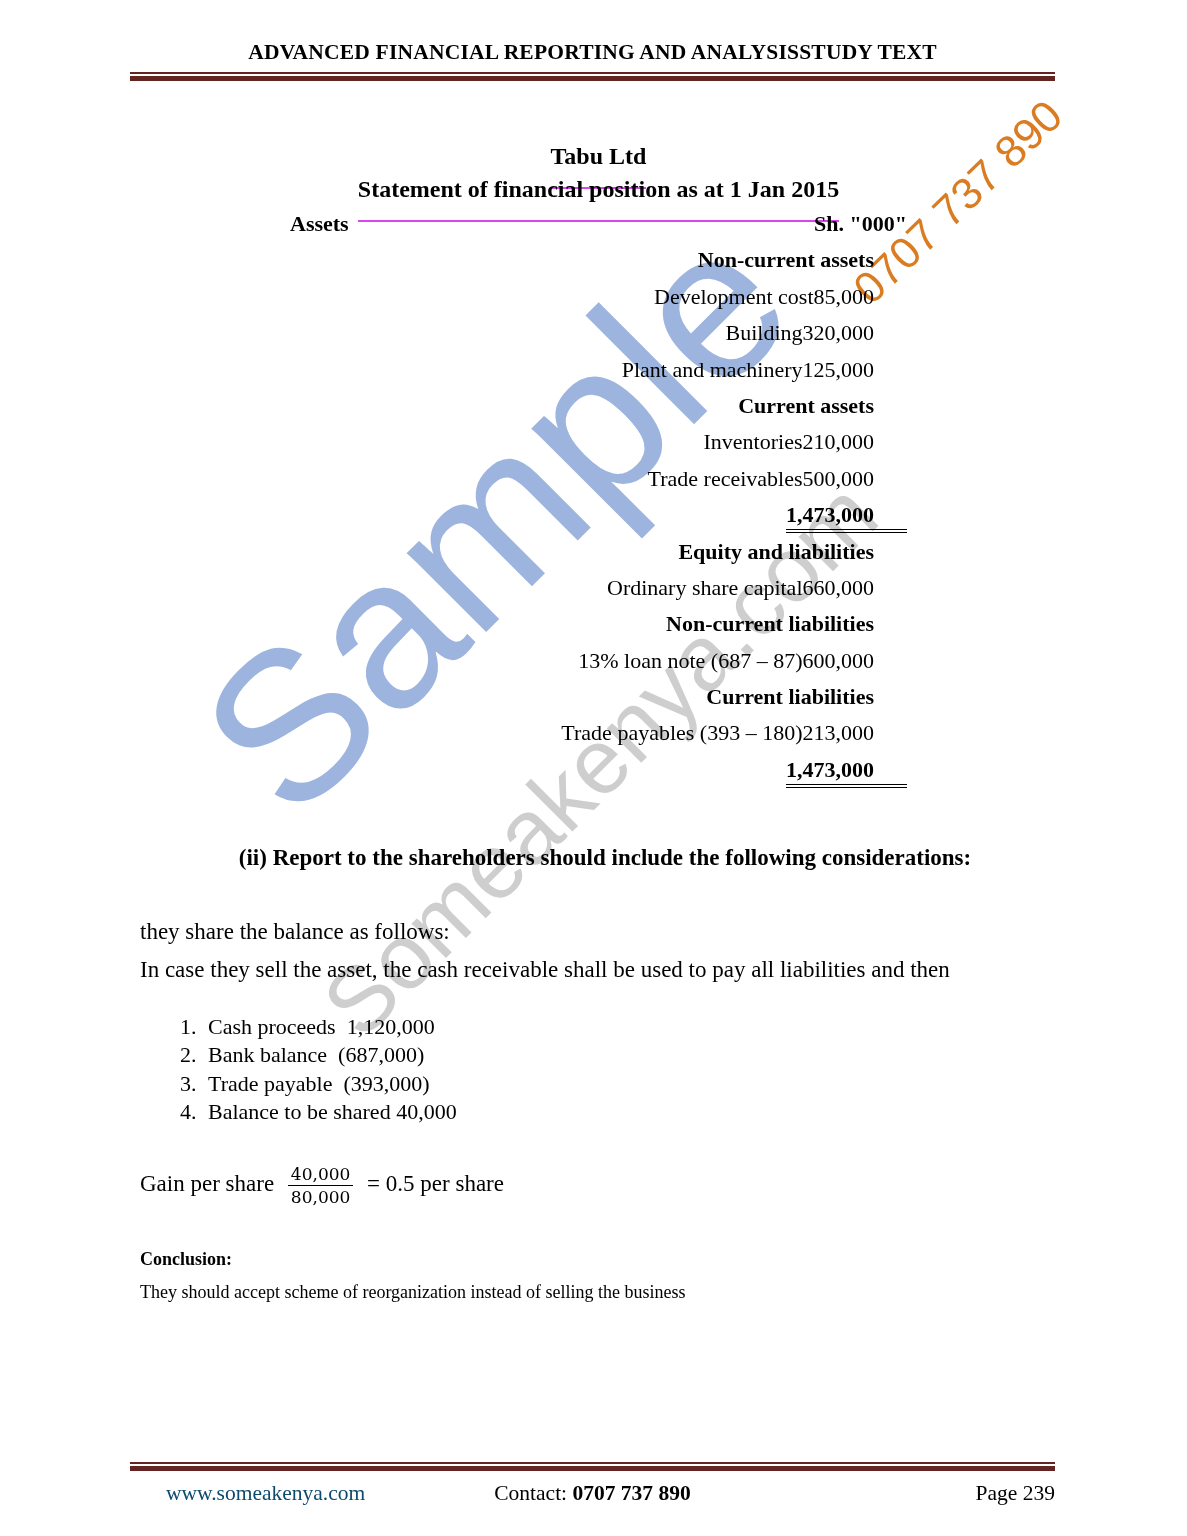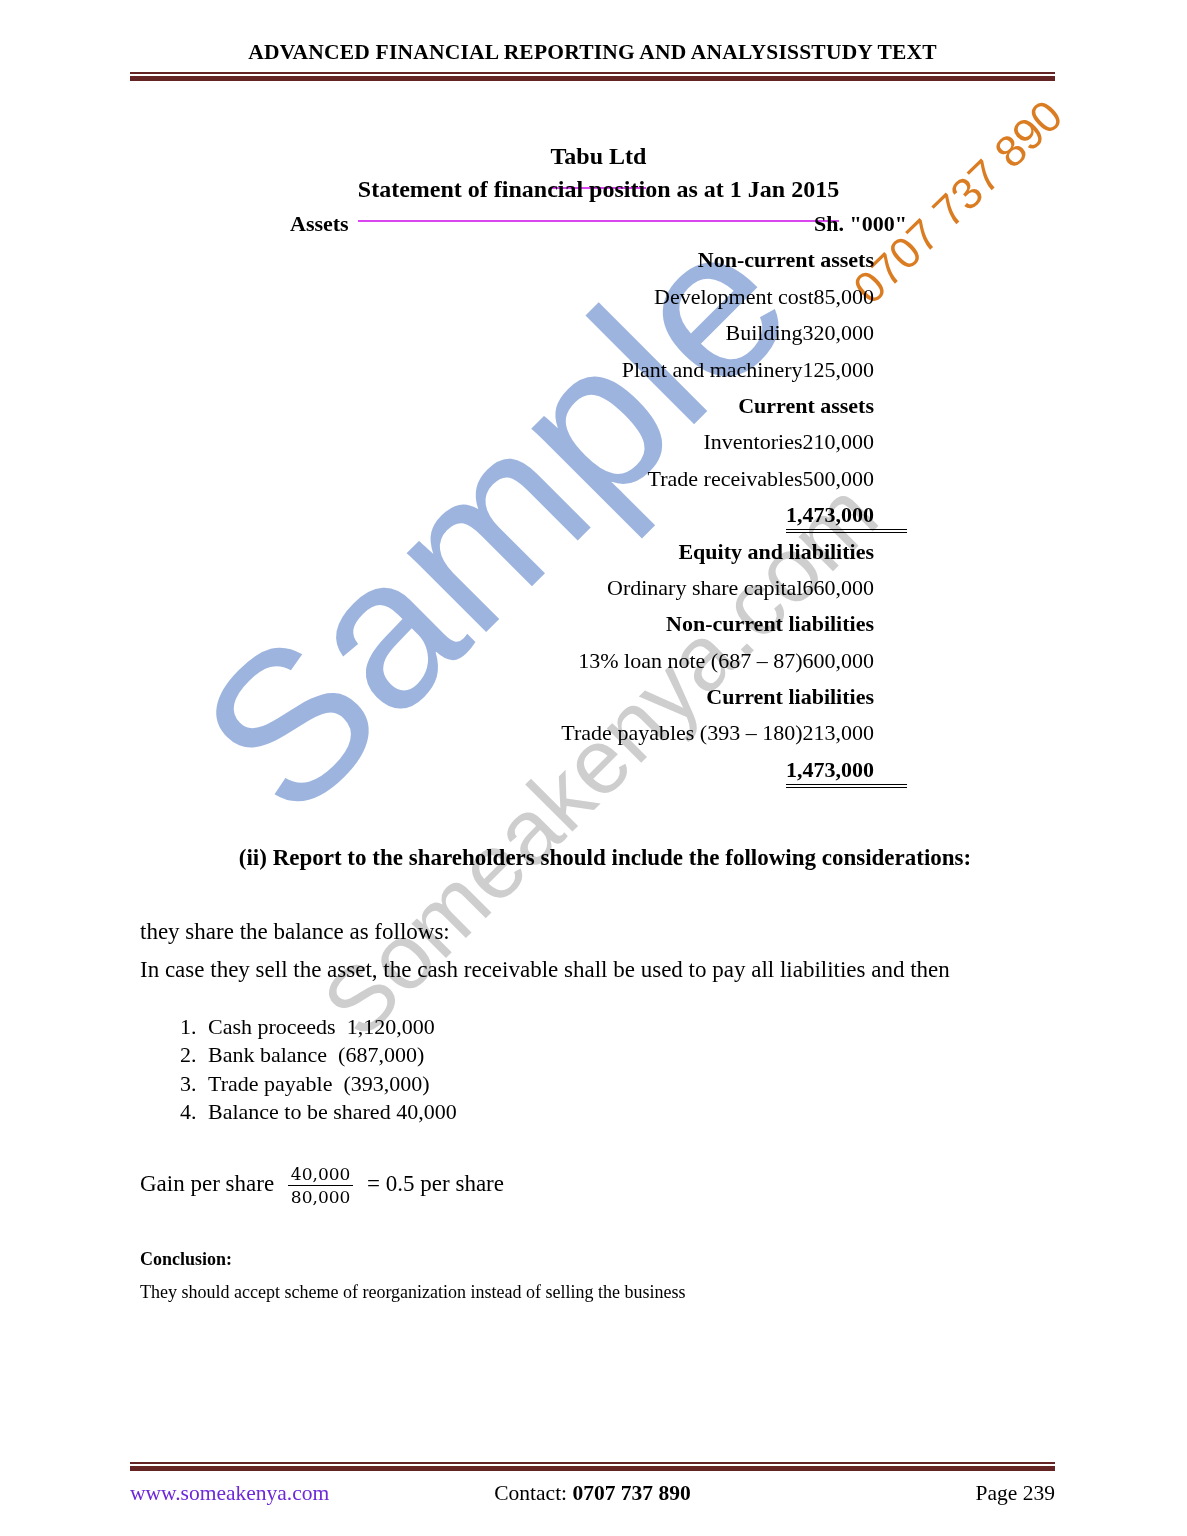--- a/index.html
+++ b/index.html
@@ -75,21 +75,21 @@
   .conclusion .c-head { font-weight:bold; line-height:33px; }
   .conclusion .c-text { line-height:33px; }
 
   
   .footer-rule { top:1462px; }
   .footer-text {
     position:absolute; left:130px; top:1481px; width:925px;
     display:grid; grid-template-columns:1fr auto 1fr; align-items:baseline;
     font-size:21.5px;
   }
-  .f-left  { justify-self:start; color:#6d28d9; text-decoration:none; }
+  .f-left  { justify-self:start; color:#0c4a6e; text-decoration:none;margin-left:36px; }
   .f-mid   { justify-self:center; }
   .f-right { justify-self:end; }
 </style>
 </head>
 <body>
 
 <div class="page">
 
   <div class="watermark wm-sample" style="color: rgb(130, 160, 215);">Sample</div>
   <div class="watermark wm-site" style="color: rgb(158, 158, 158);">Someakenya.com</div>

